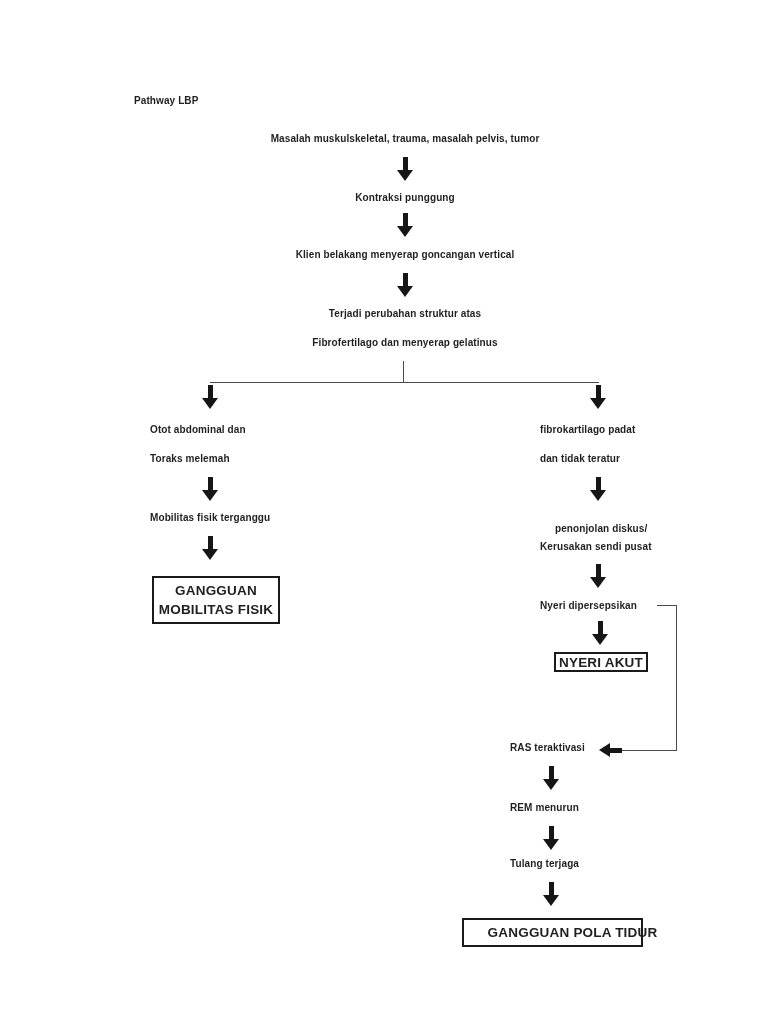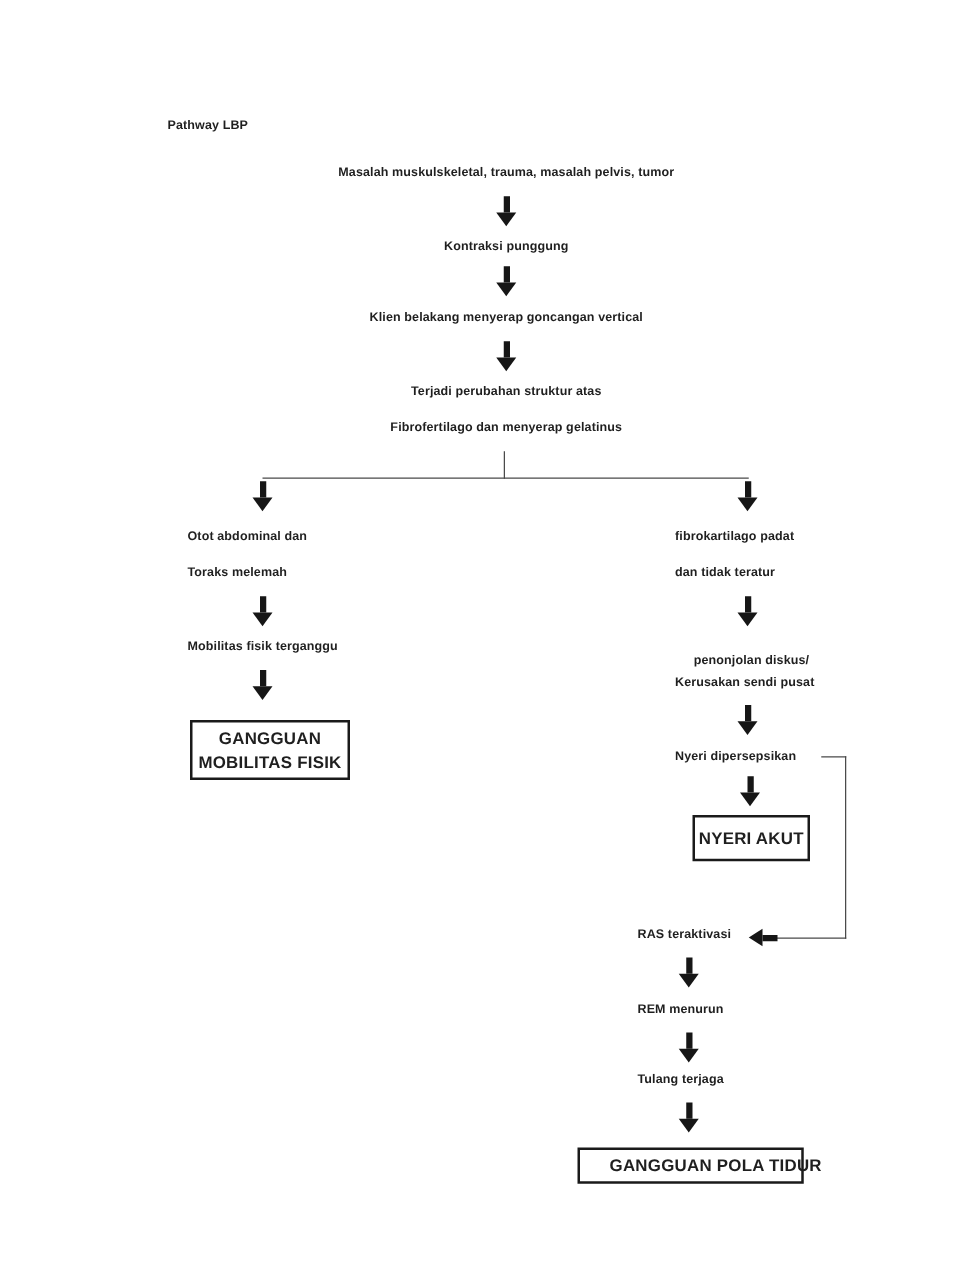--- a/index.html
+++ b/index.html
@@ -153,21 +153,21 @@
   <div class="arrow-left" style="left:599px; top:743px;">
     <div class="head"></div>
     <div class="stem"></div>
   </div>
 
   <div class="arrow-down" style="left:592px; top:621px;">
     <div class="stem"></div>
     <div class="head"></div>
   </div>
 
-  <div class="box" style="left:554px; top:652px; width:94px; height:37px;">
+  <div class="box" style="left:554px; top:652px; width:94px; height:20px;">
     <div>NYERI AKUT</div>
   </div>
 
   <div class="txt" style="left:510px; top:740px;">RAS teraktivasi</div>
 
   <div class="arrow-down" style="left:543px; top:766px;">
     <div class="stem"></div>
     <div class="head"></div>
   </div>
 

